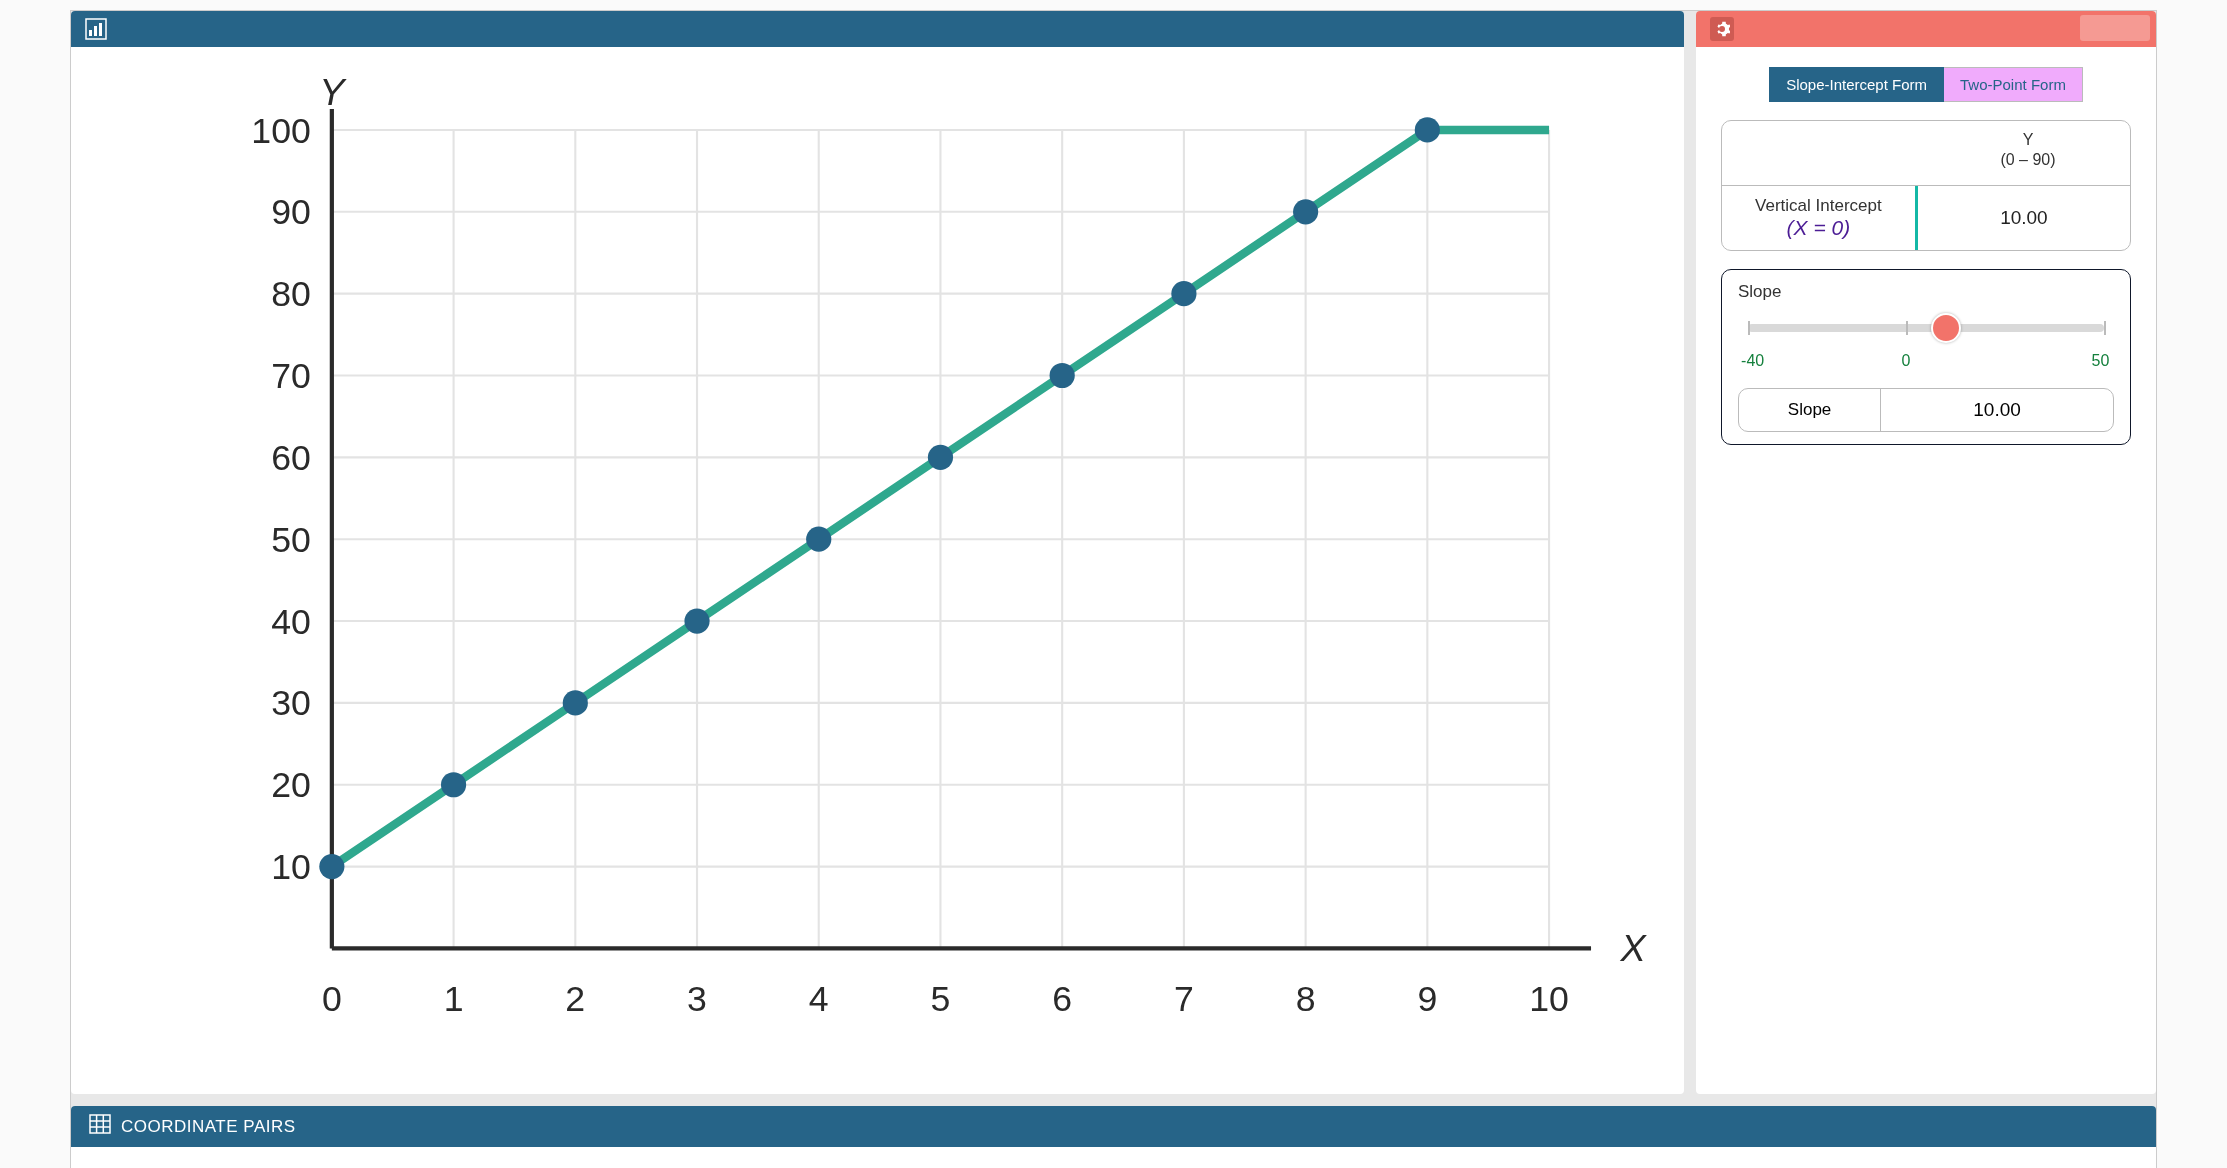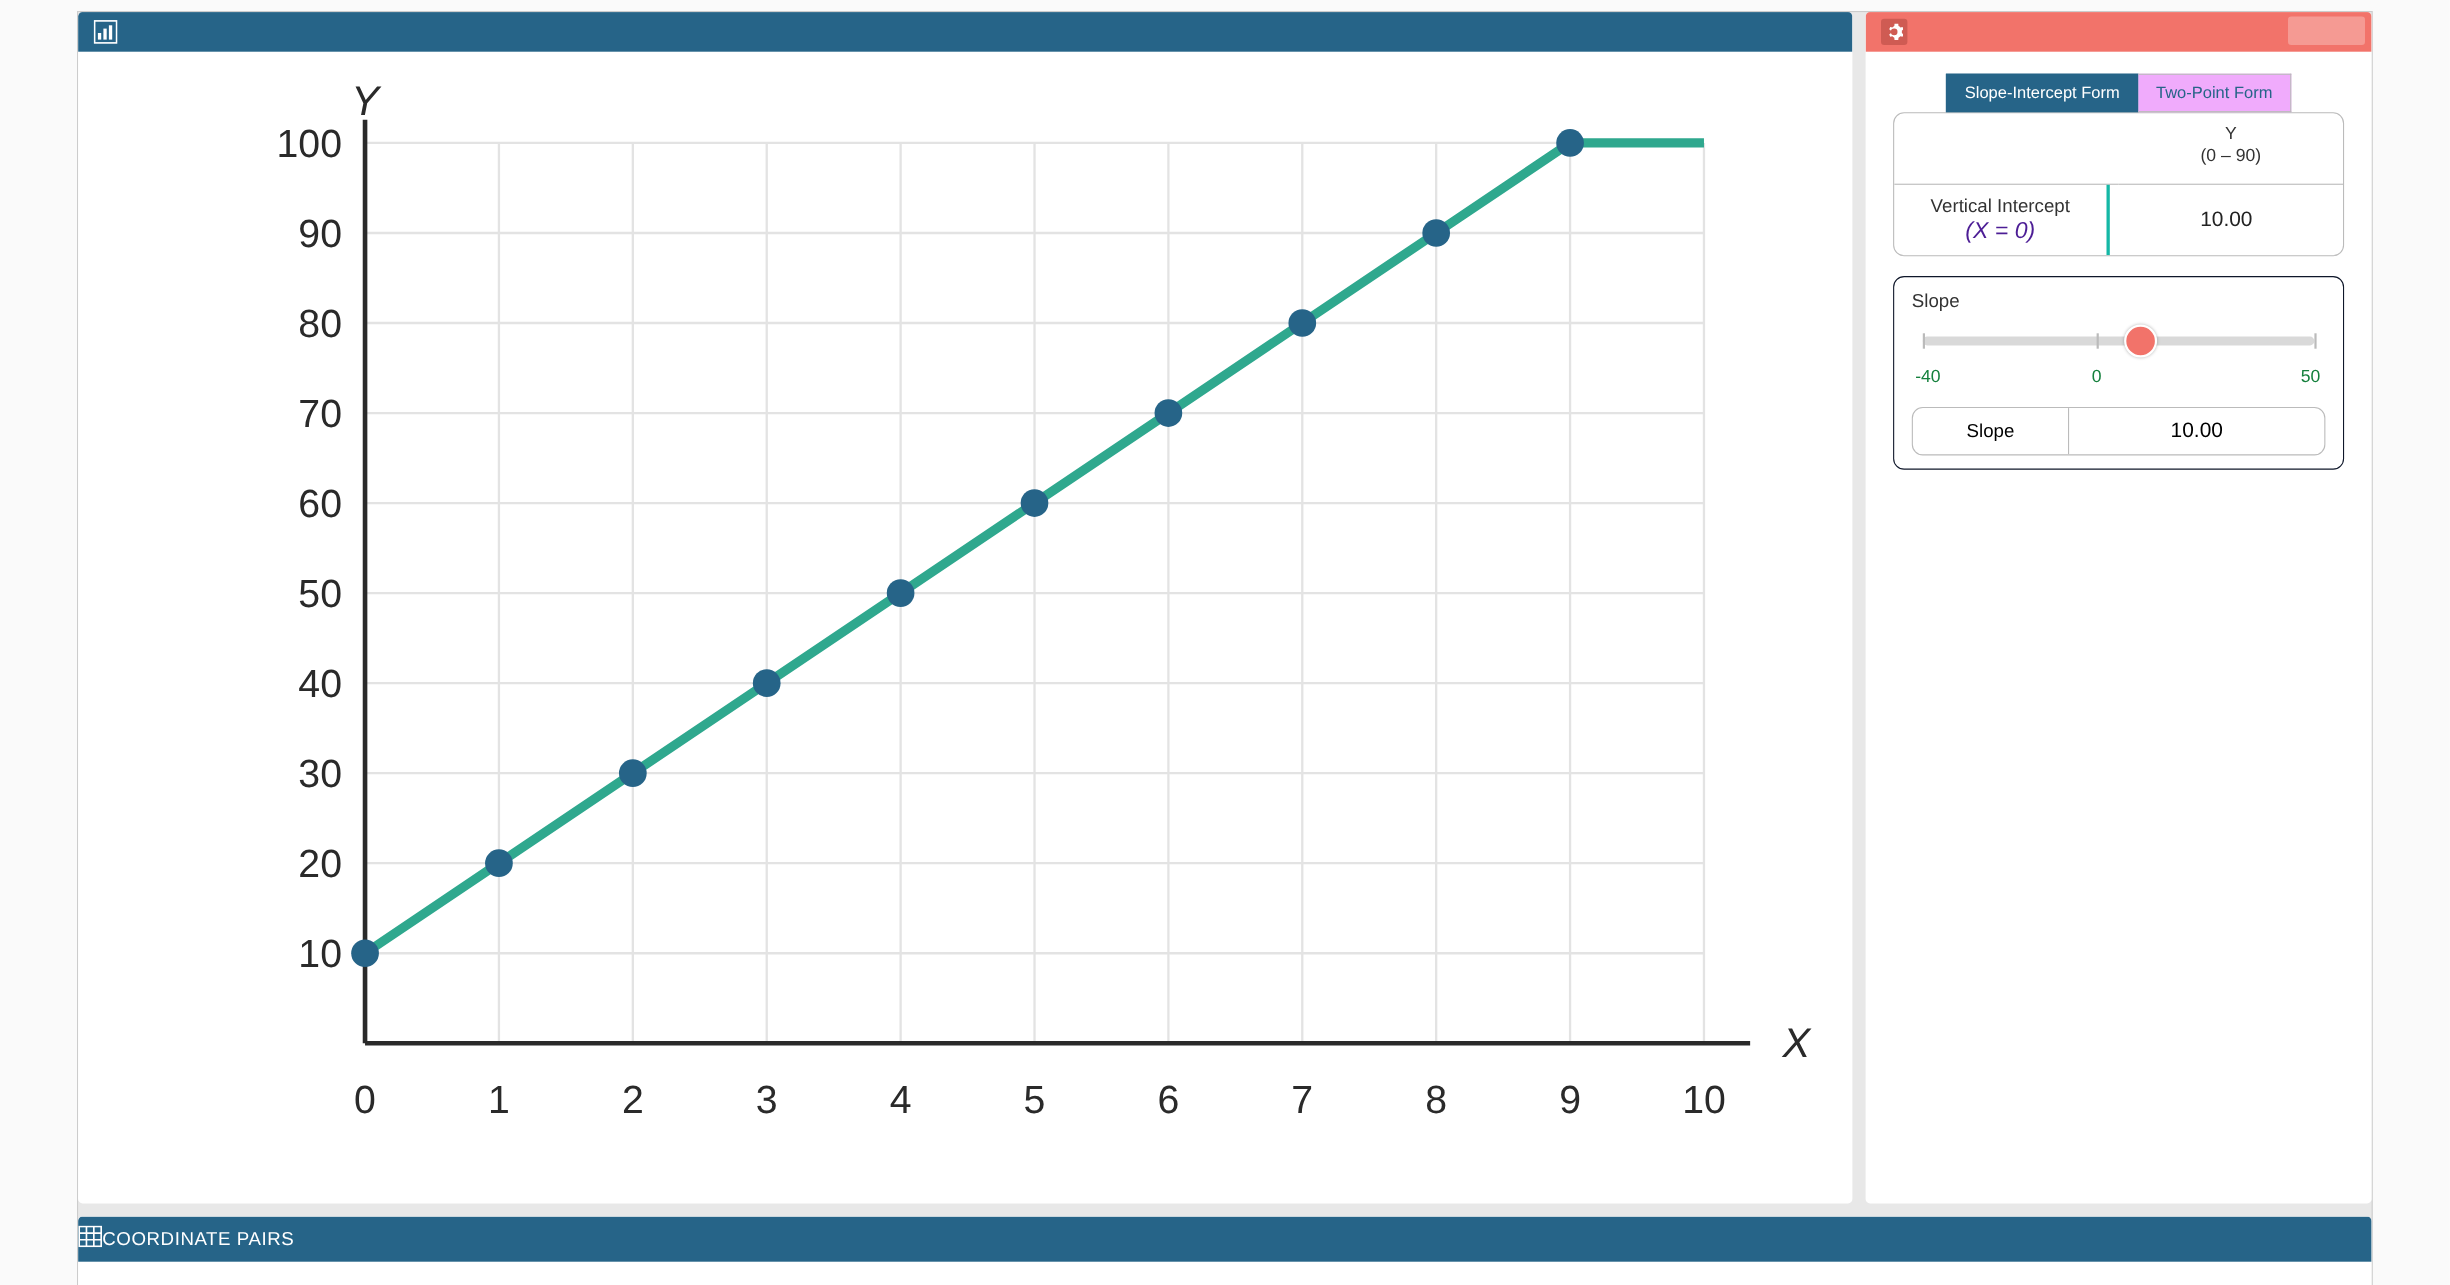--- a/index.html
+++ b/index.html
@@ -80,20 +80,21 @@
     background: #f59a93;
     border-radius: 3px;
   }
   .controls-body {
     padding: 20px 25px;
     flex: 1;
   }
   .tab-row {
     display: flex;
     gap: 0;
+    margin-bottom: 18px;
     justify-content: center;
   }
   .tab {
     padding: 8px 16px;
     font-size: 15px;
     border: 1px solid #bbb;
     cursor: pointer;
   }
   .tab.active {
     background: #266488;
@@ -214,21 +215,22 @@
     margin-top: 12px;
     background: #fff;
     border-radius: 4px;
     overflow: hidden;
   }
   .coord-header {
     background: #266488;
     color: #fff;
     display: flex;
     align-items: center;
-    padding: 8px 0;
+    padding: 8px 18px;
+    gap: 10px;
     font-size: 17px;
     letter-spacing: .5px;
   }
   .coord-body {
     padding: 24px 20px 28px 20px;
   }
   .axis-label { font-style: italic; font-size: 18px; fill: #2a2a2a; }
   .tick-label { font-size: 17px; fill: #2a2a2a; }
   .grid-line { stroke: #e3e3e3; stroke-width: 1; }
   .axis-line { stroke: #2a2a2a; stroke-width: 2; }

